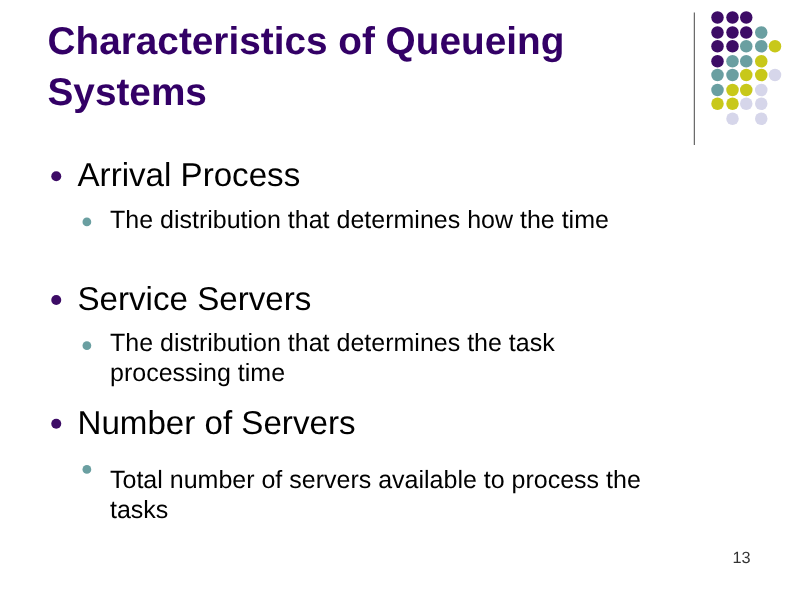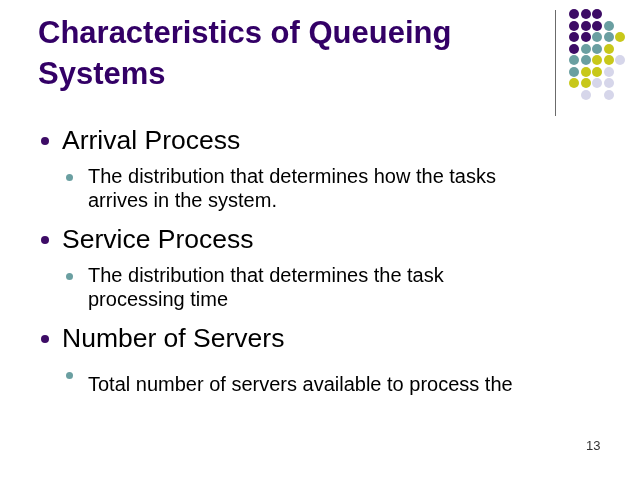--- a/index.html
+++ b/index.html
@@ -71,33 +71,33 @@
       <div class="dot" style="left: 592px; top: 78px; background: rgb(214, 214, 234);"></div>
       <div class="dot" style="left: 603.5px; top: 78px; background: rgb(214, 214, 234);"></div>
       <div class="dot" style="left: 580.5px; top: 90px; background: rgb(214, 214, 234);"></div>
       <div class="dot" style="left: 603.5px; top: 90px; background: rgb(214, 214, 234);"></div>
     </div>
 
   <div class="l1-bullet" style="left:41px; top:137px; background:#3d0c66;"></div>
   <div class="l1" style="top:125px;">Arrival Process</div>
   <div class="l2-bullet" style="left:66px; top:174px; background:#6a9fa1;"></div>
   <div class="l2" style="top:164px;">
-    <span>The distribution that determines how the tasks</span>
-    <span>arrives in the system.</span>
+    <span>The distribution that determines how the time</span>
   </div>
 
   <div class="l1-bullet" style="left:41px; top:236px; background:#3d0c66;"></div>
-  <div class="l1" style="top:224px;">Service Process</div>
+  <div class="l1" style="top:224px;">Service Servers</div>
   <div class="l2-bullet" style="left:66px; top:273px; background:#6a9fa1;"></div>
   <div class="l2" style="top:263px;">
     <span>The distribution that determines the task</span>
     <span>processing time</span>
   </div>
 
   <div class="l1-bullet" style="left:41px; top:335px; background:#3d0c66;"></div>
   <div class="l1" style="top:323px;">Number of Servers</div>
   <div class="l2-bullet" style="left:66px; top:372px; background:#6a9fa1;"></div>
   <div class="l2" style="top:372px;">
     <span>Total number of servers available to process the</span>
+    <span>tasks</span>
   </div>
 
   <div class="pagenum">13</div>
 </div>
 
 </body></html>

